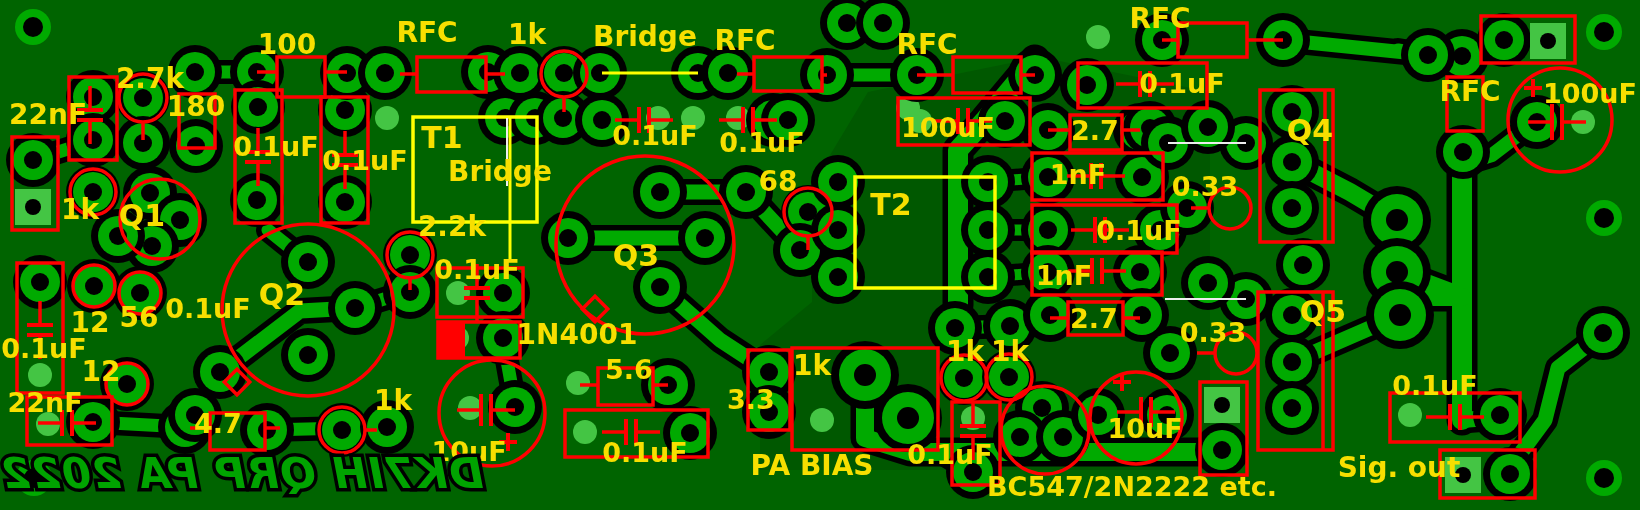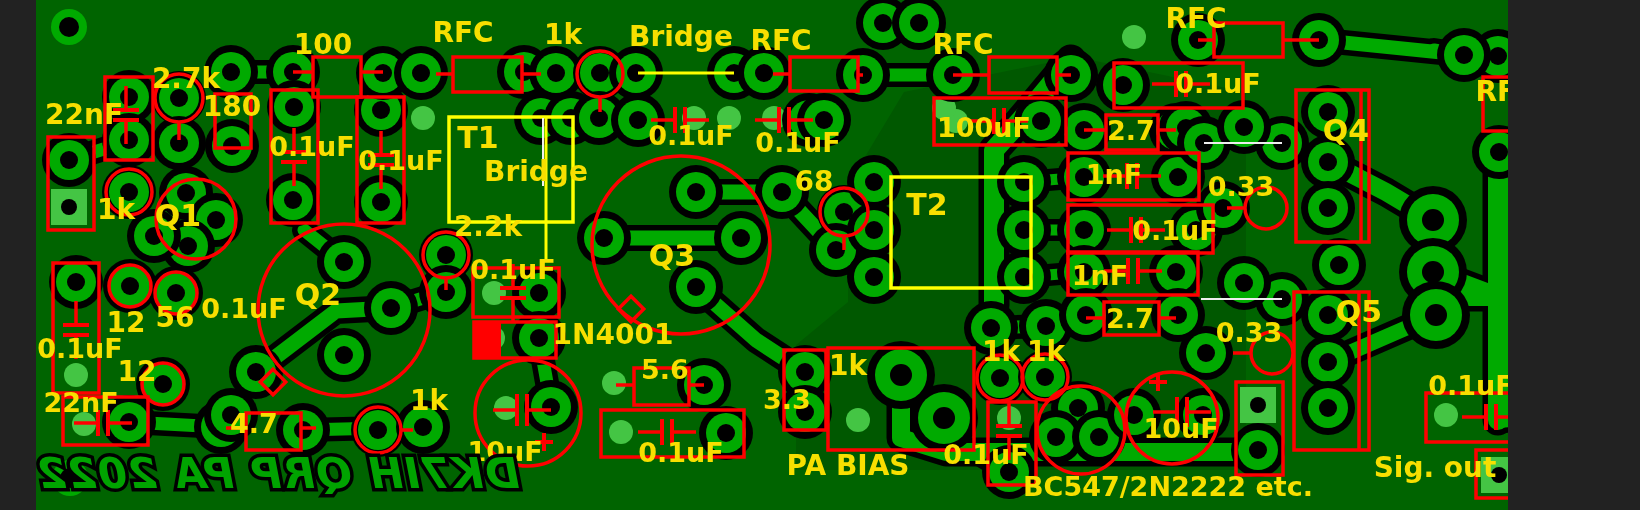--- a/index.html
+++ b/index.html
@@ -1,16 +1,16 @@
 <!DOCTYPE html>
 <html><head>
 <meta charset="utf-8">
 <style>
   html,body{margin:0;padding:0;background:#222;}
-  .stage{width:1472px;height:510px;overflow:hidden;position:relative;padding-left:36px;}
+  .stage{width:1640px;height:510px;overflow:hidden;position:relative;}
   svg text{font-family:"DejaVu Sans","Liberation Sans",sans-serif;}
   .silk{font-weight:bold;}
 </style>
 </head>
 <body>
 
 <div class="stage">
   <svg id="pcb" xmlns="http://www.w3.org/2000/svg" viewBox="0 0 1640 510" width="1640" height="510">
     <g id="layer-substrate">
         <rect x="0" y="0" width="1640" height="510" fill="#006400"></rect>

